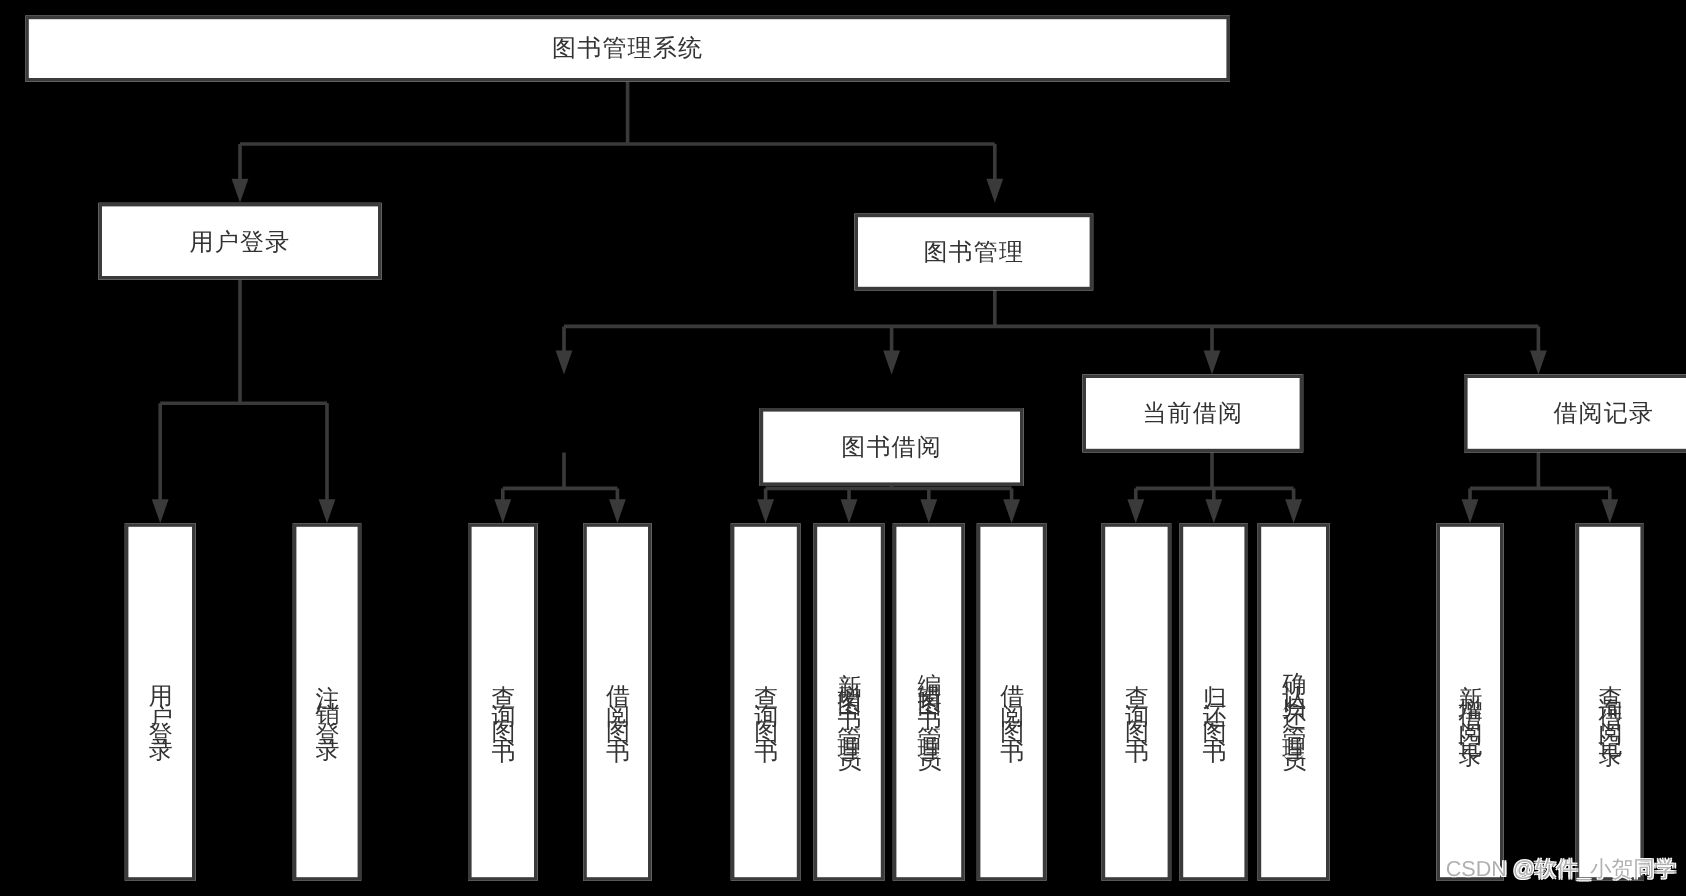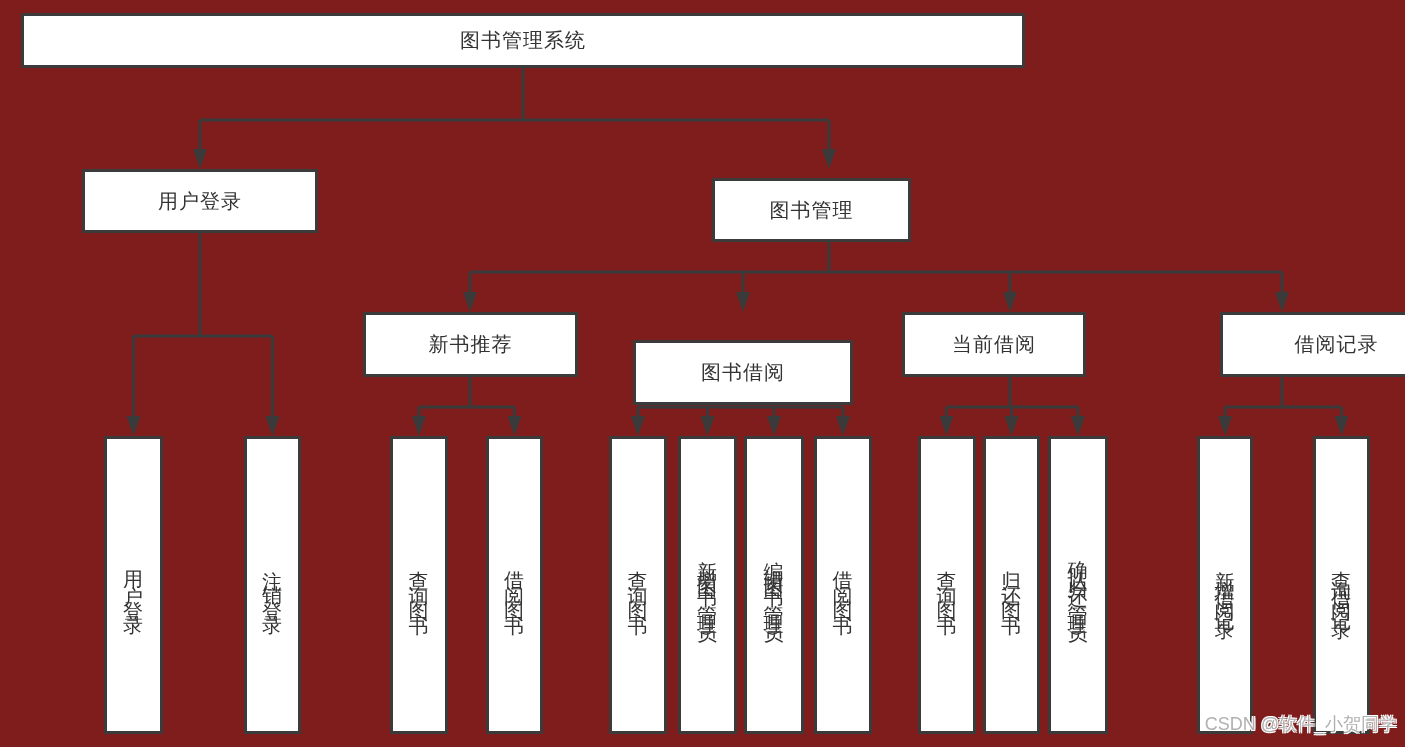--- a/index.html
+++ b/index.html
@@ -3,21 +3,21 @@
 <meta charset="utf-8">
 <style>
   * { margin: 0; padding: 0; box-sizing: border-box; }
   html, body { background: #ffffff; }
   body { font-family: "Liberation Sans", "DejaVu Sans", sans-serif; }
 
   .canvas {
     position: relative;
     width: 1405px;
     height: 747px;
-    background: #7f1d1d;
+    background: #000000;
     overflow: hidden;
   }
 
   .wires {
     position: absolute;
     left: 0; top: 0;
     width: 1405px; height: 747px;
     pointer-events: none;
   }
 
@@ -115,23 +115,20 @@
     <span>图书管理系统</span>
   </div>
 
   <div class="node" style="left:82px; top:169px; width:236px; height:64px;">
     <span>用户登录</span>
   </div>
   <div class="node" style="left:712px; top:178px; width:199px; height:64px;">
     <span>图书管理</span>
   </div>
 
-  <div class="node" style="left:363px; top:312px; width:215px; height:65px;">
-    <span>新书推荐</span>
-  </div>
   <div class="node" style="left:633px; top:312px; width:220px; height:65px;margin-top:28px;">
     <span>图书借阅</span>
   </div>
   <div class="node" style="left:902px; top:312px; width:184px; height:65px;">
     <span>当前借阅</span>
   </div>
   <div class="node" style="left:1220px; top:312px; width:233px; height:65px;">
     <span>借阅记录</span>
   </div>
 

